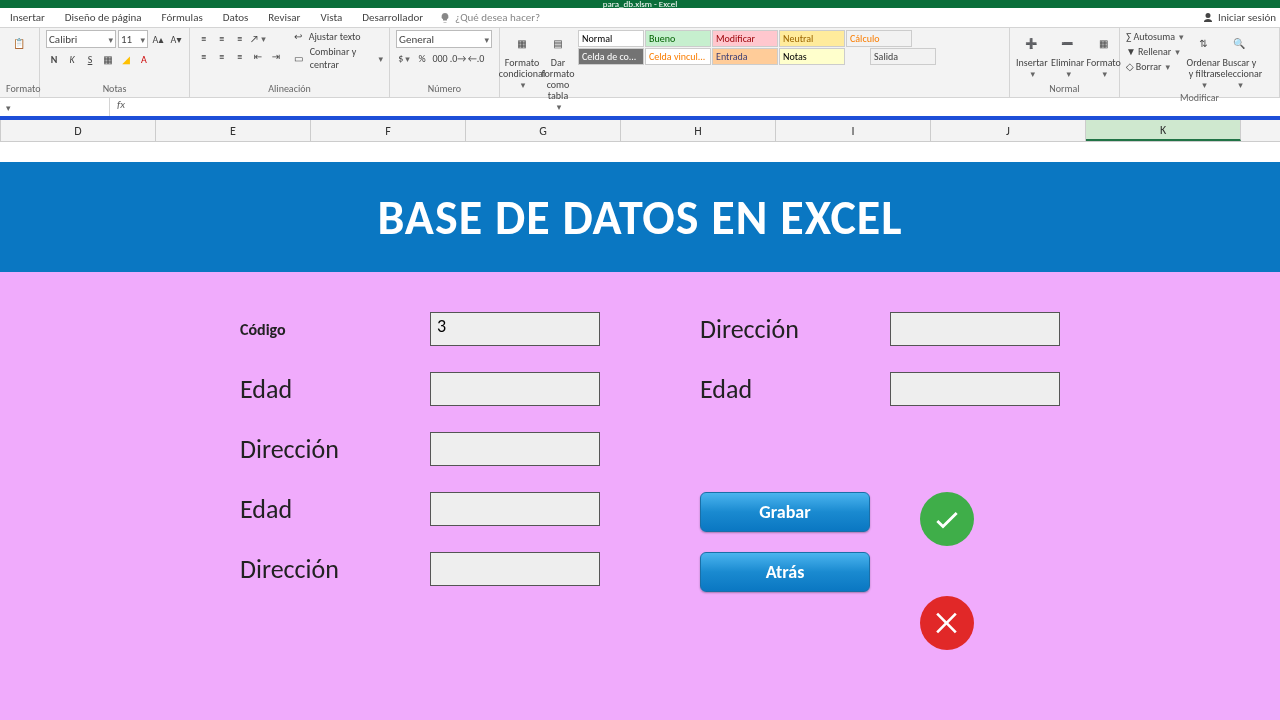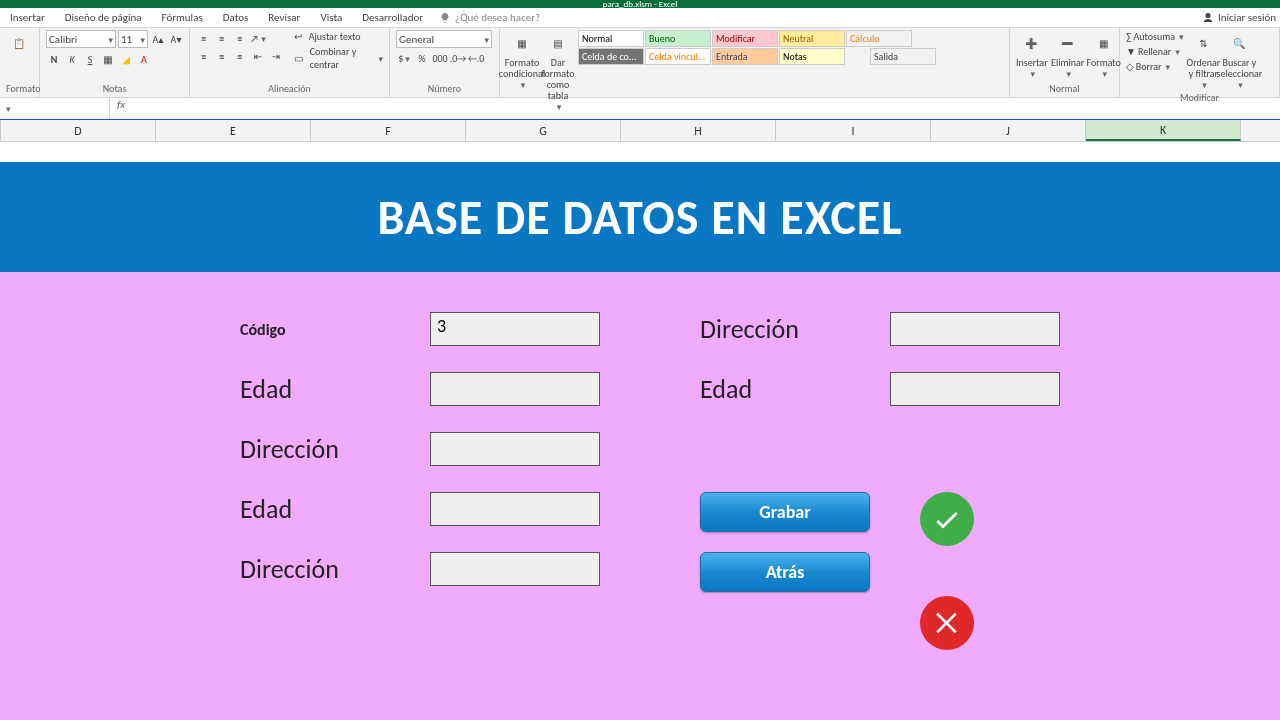--- a/index.html
+++ b/index.html
@@ -23,21 +23,21 @@
   .group-body { display:flex; align-items:flex-start; gap:4px; flex:1;}
   .ctl { display:flex; align-items:center; gap:2px; }
   .combo { border:1px solid #bbb; background:#fff; height:18px; font-size:11px; padding:0 2px; display:flex; align-items:center; justify-content:space-between;}
   .btnlet { width:16px; height:16px; display:flex; align-items:center; justify-content:center; }
   .vstack{display:flex;flex-direction:column;gap:2px;}
   .big-icon{width:32px;display:flex;flex-direction:column;align-items:center;justify-content:center;gap:1px;font-size:10px;line-height:1.1;text-align:center;}
   .big-icon .ico{width:26px;height:26px;display:flex;align-items:center;justify-content:center;}
   .style-box{width:66px;height:17px;border:1px solid #ccc;font-size:10px;display:flex;align-items:center;padding:0 3px;}
 
   
-  .formulabar{height:22px;border-bottom:1px solid #1d4ed8;display:flex;align-items:flex-start;font-size:11px;background:#fff;}
+  .formulabar{height:22px;border-bottom:4px solid #1d4ed8;display:flex;align-items:flex-start;font-size:11px;background:#fff;}
   .namebox{width:110px;border-right:1px solid #d4d4d4;height:100%;display:flex;align-items:center;padding:0 4px;color:#888;}
   .fx{width:22px;text-align:center;font-style:italic;color:#666;}
   .fx-input{flex:1;}
 
   
   .colhdrs{height:22px;background:#f3f3f3;border-bottom:1px solid #ccc;display:flex;font-size:12px;color:#333;}
   .colhdrs .rowcorner{width:30px;border-right:1px solid #ccc;background:#e8e8e8;}
   .colhdrs .col{flex:0 0 155px;border-right:1px solid #ccc;display:flex;align-items:center;justify-content:center;}
   .colhdrs .col.sel{background:#cfe8cf;border-bottom:2px solid #217346;}
 

